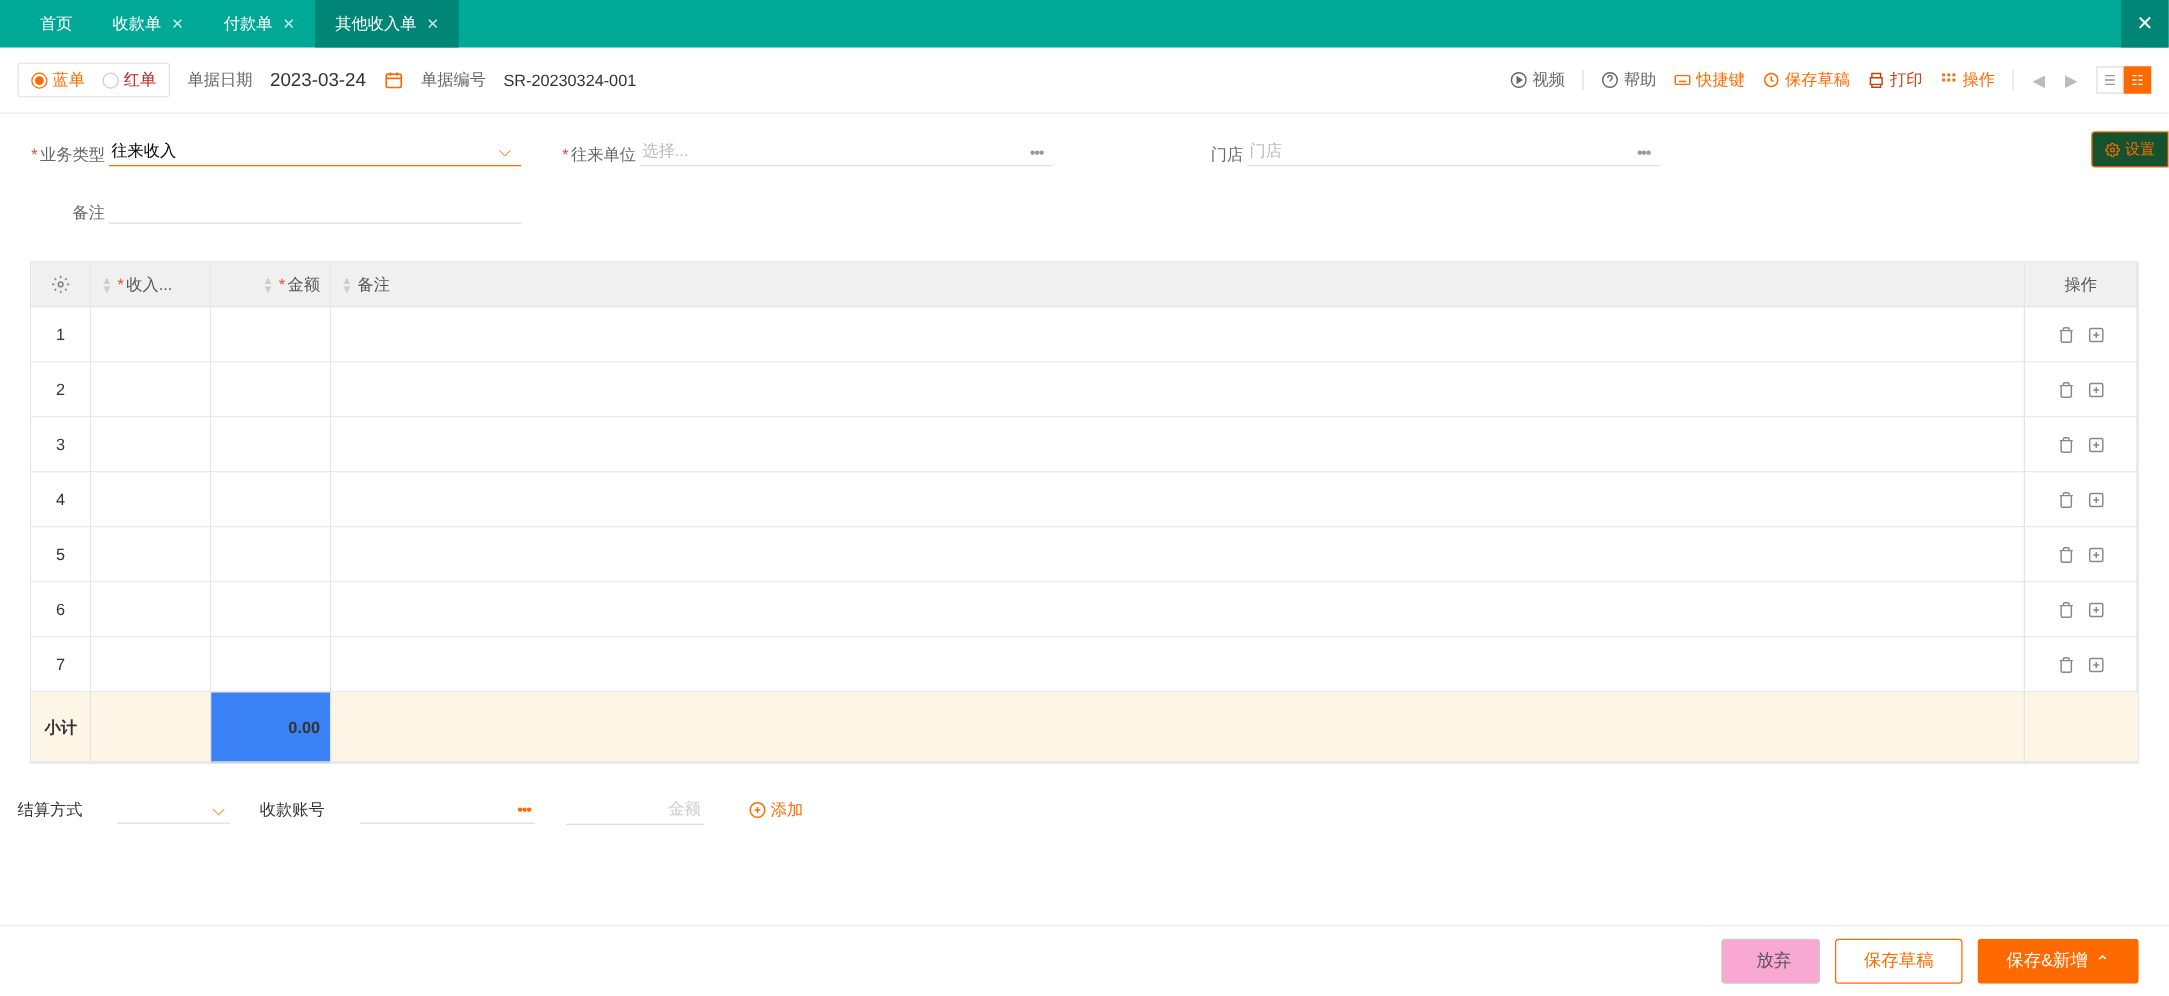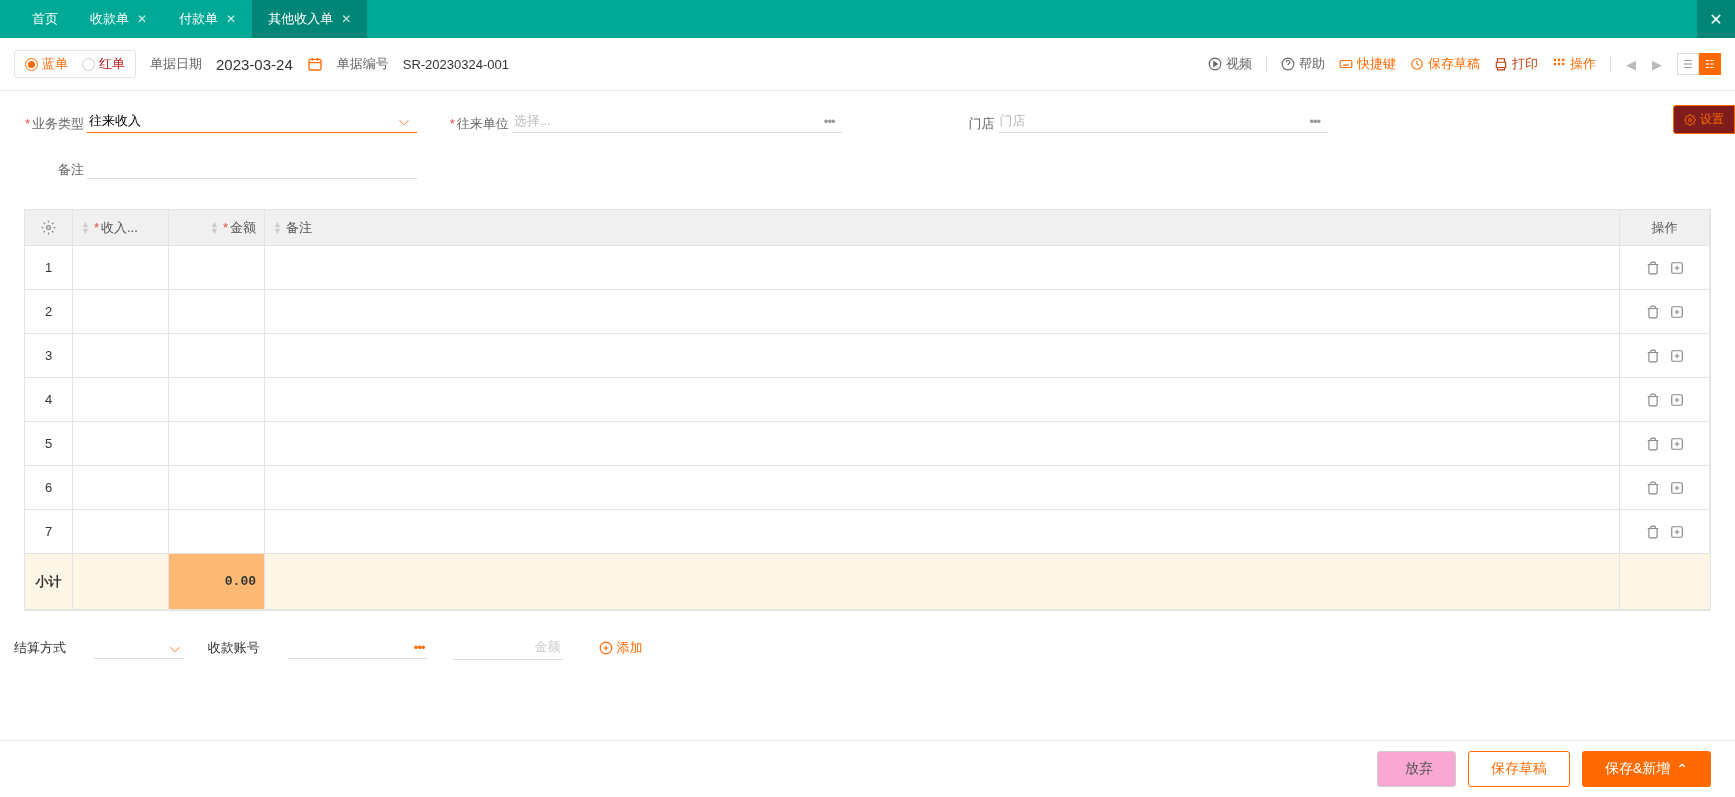--- a/index.html
+++ b/index.html
@@ -38,21 +38,21 @@
 .form-area { padding: 18px 24px 8px 24px; position: relative; }
 .form-row { display: flex; gap: 40px; margin-bottom: 22px; }
 .form-field { display: flex; align-items: flex-end; gap: 3px; }
 .req-star { color: #e74c3c; margin-right:2px; }
 .fld-label { color: #666; min-width: 60px; text-align: right; }
 .fld-input { border: none; border-bottom: 1px solid #ddd; padding: 4px 2px; min-width: 330px; outline: none; background: transparent; font-size:13px; }
 .fld-input.focused { border-bottom-color: #ff6a00; text-decoration: none; }
 .dropdown-wrap { position: relative; display: flex; align-items: center; }
 .dd-caret { color: #ff6a00; margin-left: -18px; cursor: pointer; }
 .dd-dots { color: #999; margin-left: -18px; cursor: pointer; letter-spacing:-1px; }
-.settings-btn { position: absolute; right: 0; top: 14px; border: 1px solid #ff6a00; color: #ff6a00; background: #7f1d1d; padding: 5px 10px; border-radius: 3px 0 0 3px; cursor: pointer; display: flex; align-items: center; gap: 4px; font-size:12px; }
+.settings-btn { position: absolute; right: 0; top: 14px; border: 1px solid #ff6a00; color: #ff6a00; background: #14532d; padding: 5px 10px; border-radius: 3px 0 0 3px; cursor: pointer; display: flex; align-items: center; gap: 4px; font-size:12px; }
 
 
 .table-wrap { margin: 0 24px; border: 1px solid #e4e4e4; position: relative; }
 .tbl { display: grid; grid-template-columns: 48px 96px 96px 1fr 90px; }
 .th, .td { border-right: 1px solid #e4e4e4; border-bottom: 1px solid #e4e4e4; display: flex; align-items: center; padding: 0 8px; }
 .th { background: #f0f0f0; height: 36px; color: #555; font-size:13px; }
 .th.center, .td.center { justify-content: center; }
 .th.right, .td.right { justify-content: flex-end; }
 .td { height: 44px; background: #fff; }
 .th:last-child, .td:last-child { border-right: none; }
@@ -369,21 +369,21 @@
             </svg>
           </span>
           <span>
             <svg width="14" height="14" viewBox="0 0 24 24" fill="none" stroke="currentColor" stroke-width="2">
               <rect x="3" y="3" width="18" height="18" rx="2"></rect>
               <path d="M12 8v8M8 12h8"></path>
             </svg>
           </span>
         </div>
       </div>
-      <div class="subtotal-row" style="display:contents"><div class="td center" style="background: rgb(253, 245, 230);">小计</div><div class="td" style="background: rgb(253, 245, 230);"></div><div class="td right" style="background: #fdba74; font-family: Liberation Mono, monospace;">0.00</div><div class="td" style="background: rgb(253, 245, 230);"></div><div class="td" style="background: rgb(253, 245, 230);"></div></div>
+      <div class="subtotal-row" style="display:contents"><div class="td center" style="background: rgb(253, 245, 230);">小计</div><div class="td" style="background: rgb(253, 245, 230);"></div><div class="td right" style="background: #3b82f6;">0.00</div><div class="td" style="background: rgb(253, 245, 230);"></div><div class="td" style="background: rgb(253, 245, 230);"></div></div>
     </div>
 </div>
 
 <div class="settle-row">
   <span>结算方式</span>
   <div class="dropdown-wrap">
     <input class="settle-input" style="">
     <span class="orange-caret">⌵</span>
   </div>
   <span>收款账号</span>

